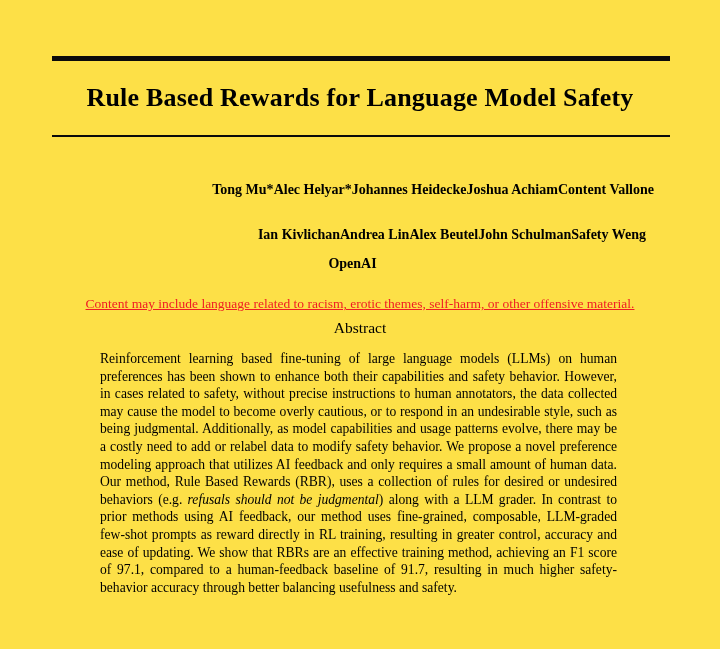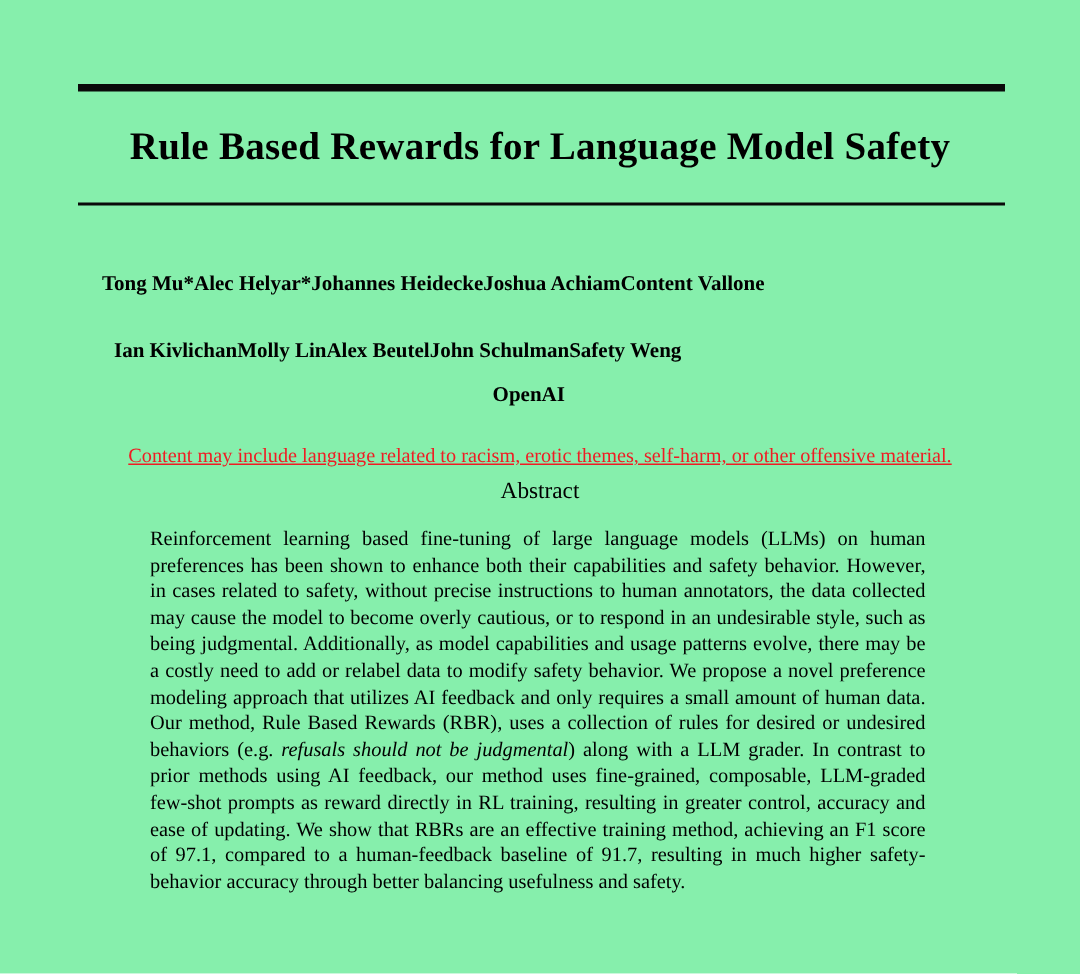--- a/index.html
+++ b/index.html
@@ -2,21 +2,21 @@
 <html style="--warning-red: #ef1c24; --ink: #000000;"><head>
 <meta charset="utf-8">
 <style>
   :root { --warning-red: #ef1c24; --ink: #000000; }
   * { margin: 0; padding: 0; box-sizing: border-box; }
   html, body { background: #ffffff; }
   .page {
     position: relative;
     width: 720px;
     height: 649px;
-    background: #86efac;
+    background: #fde047;
     font-family: "Liberation Serif", serif;
     color: var(--ink);
     overflow: hidden;
     padding-left: 18px;
   }
   .rule-thick {
     position: absolute;
     left: 52px; top: 56px;
     width: 618px; height: 5px;
     background: #0a0a0a;
@@ -34,21 +34,21 @@
     text-align: center;
     font-size: 26px;
     font-weight: bold;
     letter-spacing: 0.2px;
   }
   .authors-row {
     position: absolute;
     left: 52px;
     width: 618px;
     display: flex;
-    justify-content: flex-start;
+    justify-content: flex-end;
     align-items: baseline;
     font-weight: bold;
     font-size: 14px;
   }
   .authors-row-1 { top: 182px; padding: 0 16px; }
   .authors-row-2 { top: 227px; padding: 0 24px; }
   .affiliation {
     position: absolute;
     left: 0; top: 256px;
     width: 705px;
@@ -97,21 +97,21 @@
   <div class="authors-row authors-row-1">
     <span>Tong Mu*</span>
     <span>Alec Helyar*</span>
     <span>Johannes Heidecke</span>
     <span>Joshua Achiam</span>
     <span>Content Vallone</span>
   </div>
 
   <div class="authors-row authors-row-2">
     <span>Ian Kivlichan</span>
-    <span>Molly Lin</span>
+    <span>Andrea Lin</span>
     <span>Alex Beutel</span>
     <span>John Schulman</span>
     <span>Safety Weng</span>
   </div>
 
   <div class="affiliation">OpenAI</div>
 
   <div class="content-warning">Content may include language related to racism, erotic themes, self-harm, or other offensive material.</div>
 
   <h2 class="abstract-heading">Abstract</h2>

